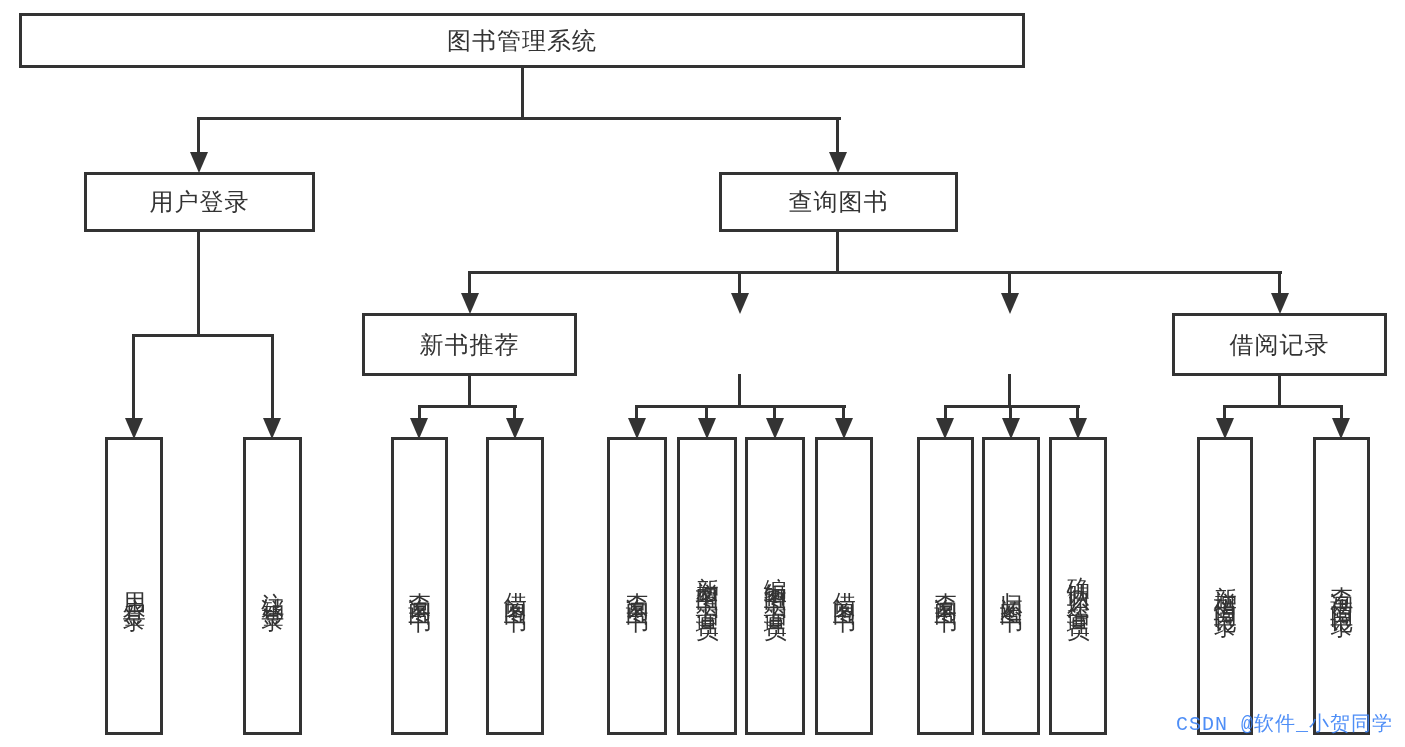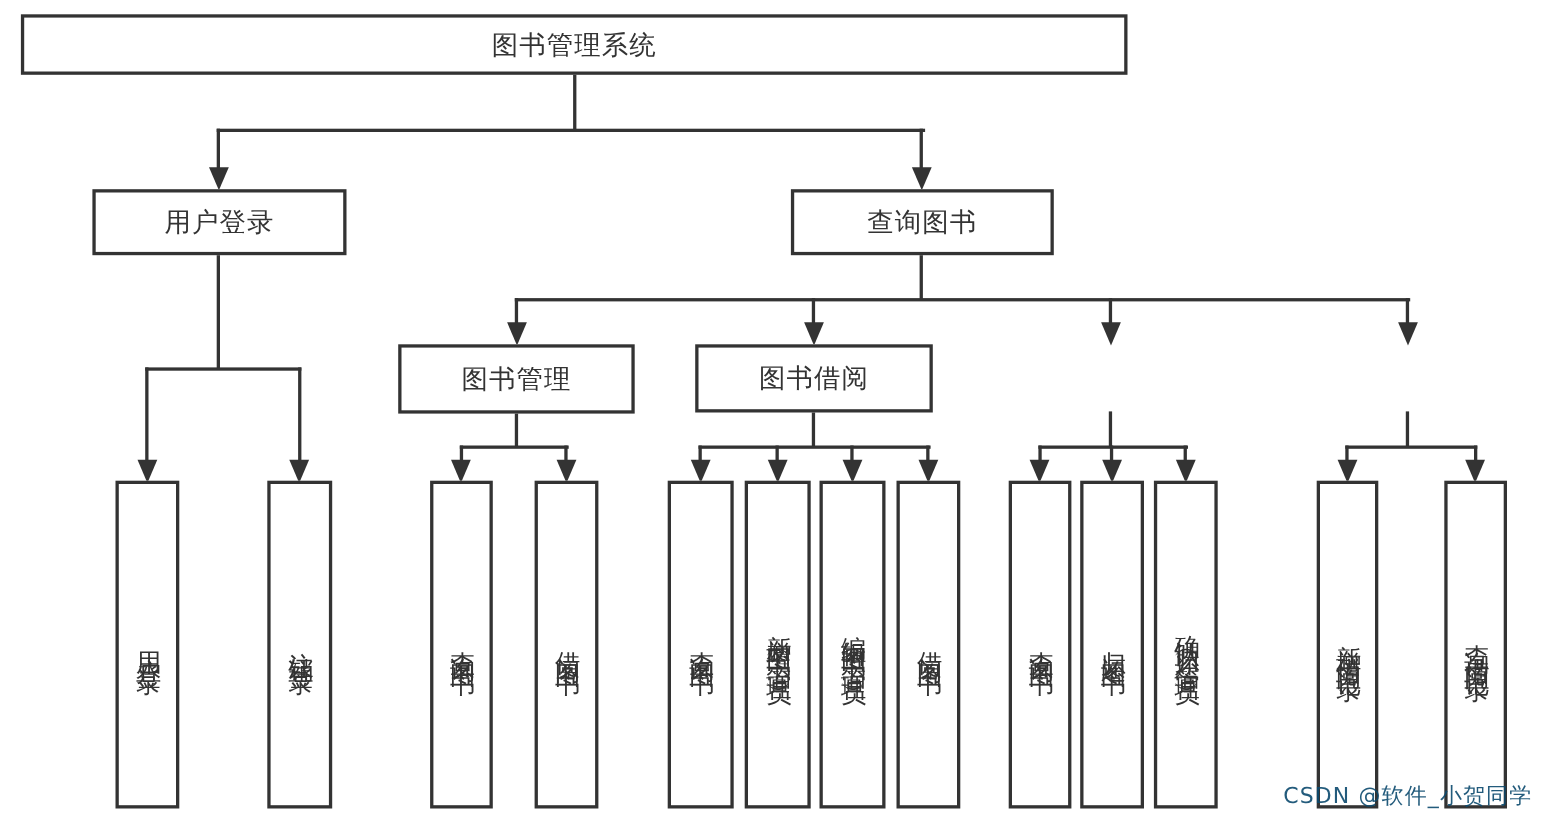--- a/index.html
+++ b/index.html
@@ -69,51 +69,52 @@
     border-right: 9px solid transparent;
     border-top: 21px solid #333333;
     z-index: 1;
   }
   .watermark {
     position: absolute;
     right: 12px;
     bottom: 10px;
     font-size: 20px;
     letter-spacing: 1px;
-    color: #0c4a6e;
+    color: #3b82f6;
     opacity: 0.9;
     z-index: 5;
+    font-family: Liberation Mono, monospace;
   }
 </style>
 </head>
 <body>
 
 <div class="canvas">
 
   <div class="hbox" style="left:19px;top:13px;width:1006px;height:55px">
     <span>图书管理系统</span>
   </div>
 
   <div class="hbox" style="left:84px;top:172px;width:231px;height:60px">
     <span>用户登录</span>
   </div>
 
   <div class="hbox" style="left:719px;top:172px;width:239px;height:60px">
     <span>查询图书</span>
   </div>
 
   <div class="hbox" style="left:362px;top:313px;width:215px;height:63px">
-    <span>图书管理</span>
-  </div>
-
-  <div class="hbox" style="left:632px;top:313px;width:216px;height:62px">
-    <span>图书借阅</span>
-  </div>
-
-
+    <span>新书推荐</span>
+  </div>
+
+
+
+  <div class="hbox" style="left:1172px;top:313px;width:215px;height:63px">
+    <span>借阅记录</span>
+  </div>
 
   <div class="vbox" style="left:105px;top:437px;width:58px;height:298px">
     <span class="vtext">用户登录</span>
   </div>
   <div class="vbox" style="left:243px;top:437px;width:59px;height:298px">
     <span class="vtext">注销登录</span>
   </div>
 
   <div class="vbox" style="left:391px;top:437px;width:57px;height:298px">
     <span class="vtext">查询图书</span>

